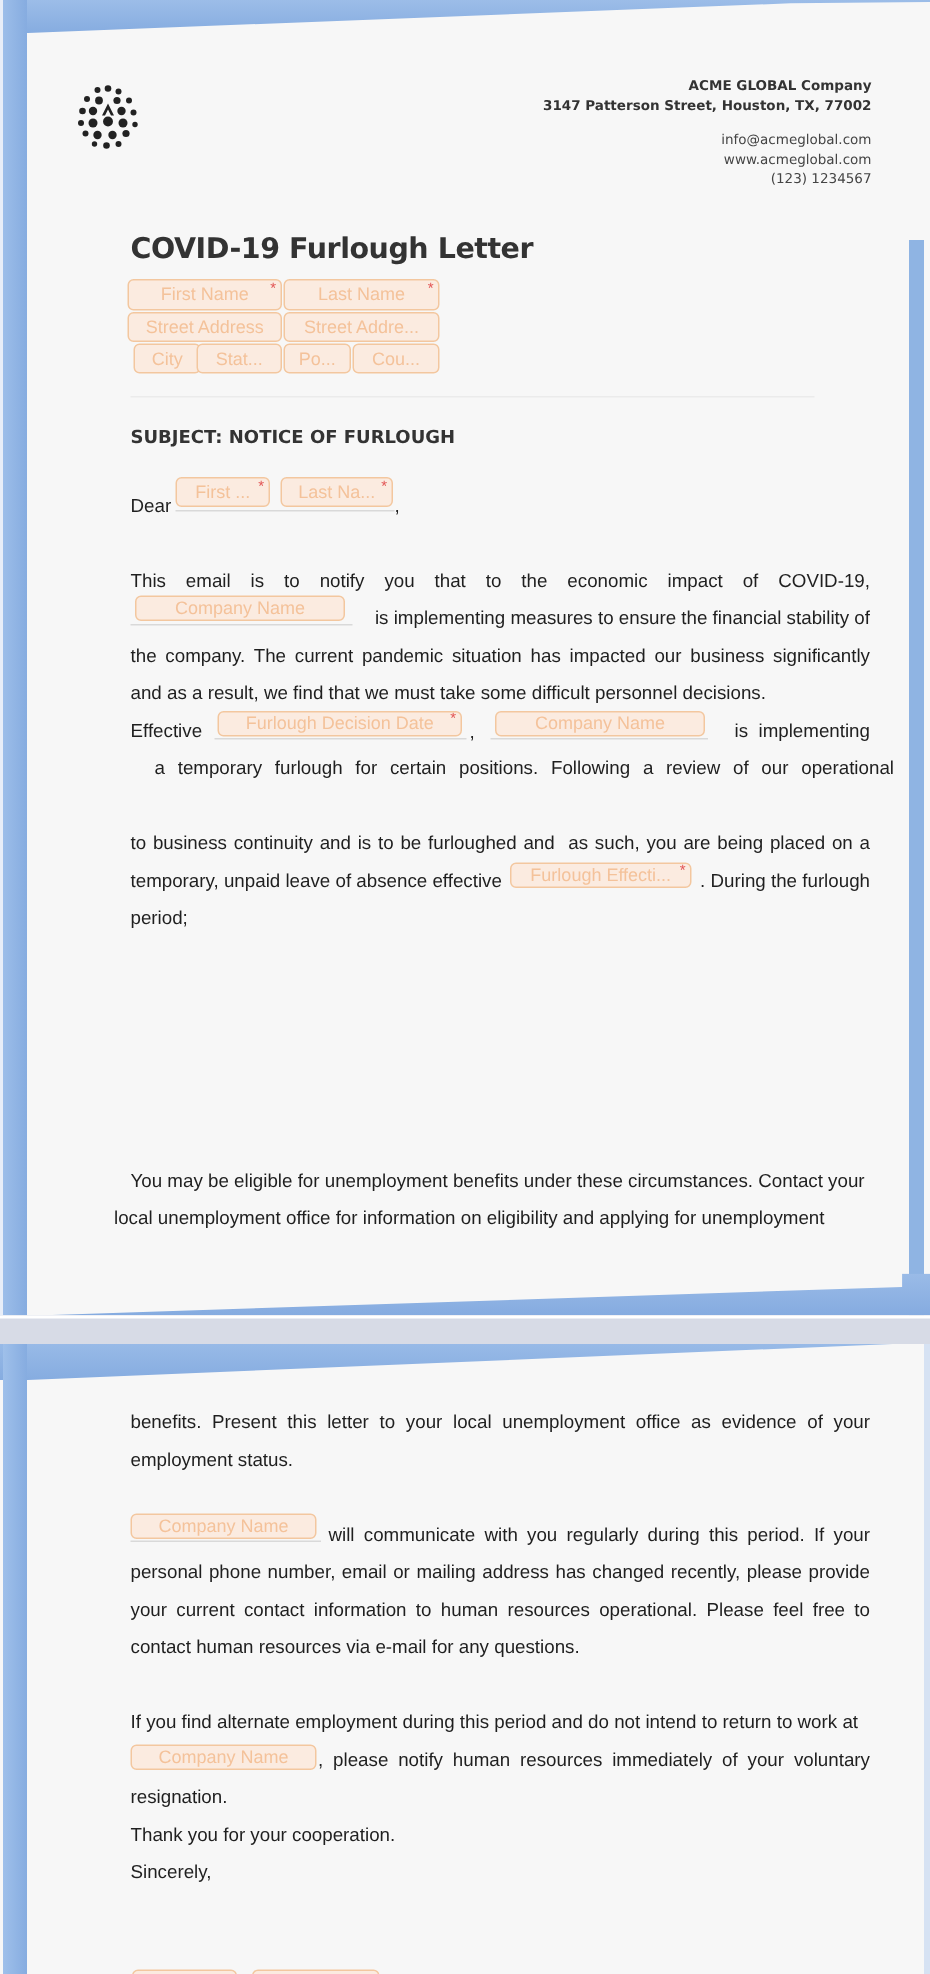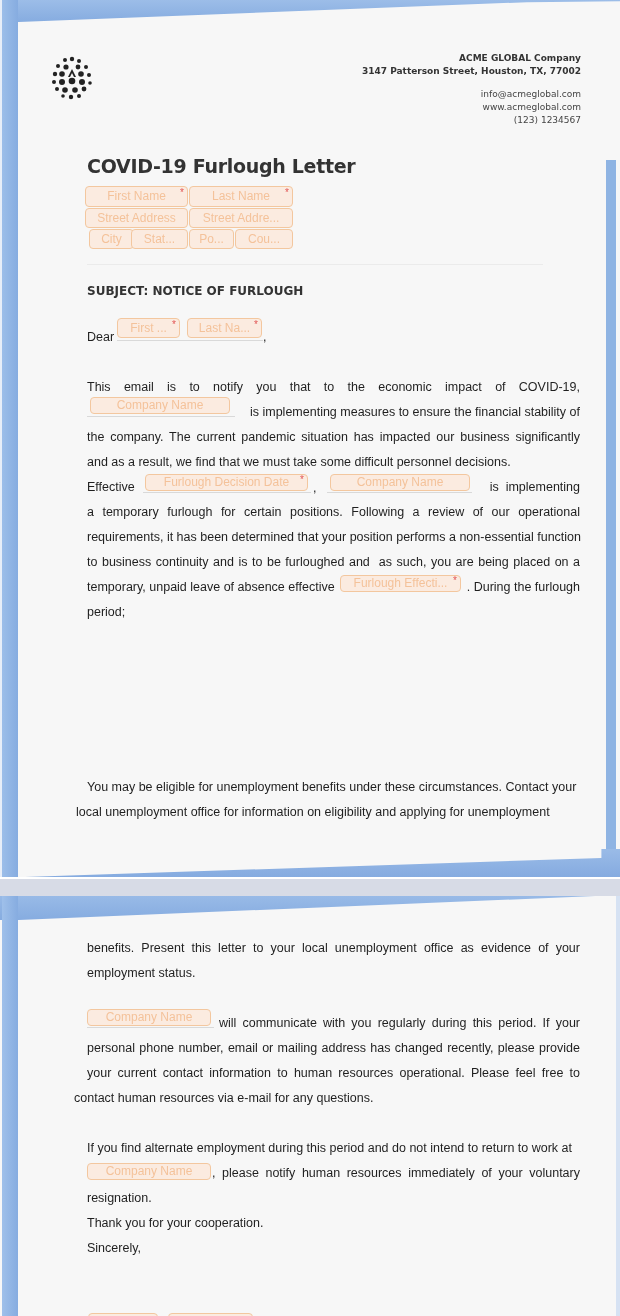--- a/index.html
+++ b/index.html
@@ -183,22 +183,21 @@
     <span>Furlough Decision Date</span>
     <span class="req">*</span>
   </div>
   <div class="txt" style="left:313px;top:480px;">,</div>
   <div class="underline" style="left:327px;top:492px;width:145px;"></div>
   <div class="field" style="left:330px;top:474px;width:140px;height:17px;line-height:15px;">
     <span>Company Name</span>
   </div>
   <div class="txt" style="left:486px;top:479px;width:94px;text-align:right;white-space:pre;">is  implementing</div>
 
-  <div class="txt" style="left:87px;top:504px;width:493px;text-align:justify;text-align-last:justify;">a temporary furlough for certain positions. Following a review of our operational</div>
-  <div class="txt" style="left:87px;top:529px;width:493px;text-align:justify;text-align-last:justify;">requirements, it has been determined that your position performs a non-essential function</div>
+  <div class="txt" style="left:103px;top:504px;width:493px;text-align:justify;text-align-last:justify;">a temporary furlough for certain positions. Following a review of our operational</div>
   <div class="txt" style="left:87px;top:554px;width:493px;text-align:justify;text-align-last:justify;white-space:pre;">to business continuity and is to be furloughed and  as such, you are being placed on a</div>
   <div class="txt" style="left:87px;top:579px;">temporary, unpaid leave of absence effective</div>
   <div class="field" style="left:340px;top:575px;width:121px;height:17px;line-height:15px;">
     <span>Furlough Effecti...</span>
     <span class="req">*</span>
   </div>
   <div class="txt" style="left:464px;top:579px;width:116px;text-align:right;">. During the furlough</div>
   <div class="txt" style="left:87px;top:604px;">period;</div>
 
 
@@ -216,21 +215,21 @@
   <div class="txt" style="left:87px;top:44px;width:493px;text-align:justify;text-align-last:justify;">benefits. Present this letter to your local unemployment office as evidence of your</div>
   <div class="txt" style="left:87px;top:69px;">employment status.</div>
 
   <div class="underline" style="left:87px;top:131px;width:127px;"></div>
   <div class="field" style="left:87px;top:113px;width:124px;height:17px;line-height:15px;">
     <span>Company Name</span>
   </div>
   <div class="txt" style="left:219px;top:119px;width:361px;text-align:justify;text-align-last:justify;">will communicate with you regularly during this period. If your</div>
   <div class="txt" style="left:87px;top:144px;width:493px;text-align:justify;text-align-last:justify;">personal phone number, email or mailing address has changed recently, please provide</div>
   <div class="txt" style="left:87px;top:169px;width:493px;text-align:justify;text-align-last:justify;">your current contact information to human resources operational. Please feel free to</div>
-  <div class="txt" style="left:74px;top:194px;">contact human resources via e-mail for any questions.</div>
+  <div class="txt" style="left:87px;top:194px;">contact human resources via e-mail for any questions.</div>
 
   <div class="txt" style="left:87px;top:244px;">If you find alternate employment during this period and do not intend to return to work at</div>
   <div class="field" style="left:87px;top:267px;width:124px;height:17px;line-height:15px;">
     <span>Company Name</span>
   </div>
   <div class="txt" style="left:212px;top:269px;width:368px;text-align:justify;text-align-last:justify;">, please notify human resources immediately of your voluntary</div>
   <div class="txt" style="left:87px;top:294px;">resignation.</div>
   <div class="txt" style="left:87px;top:319px;">Thank you for your cooperation.</div>
   <div class="txt" style="left:87px;top:344px;">Sincerely,</div>
 

